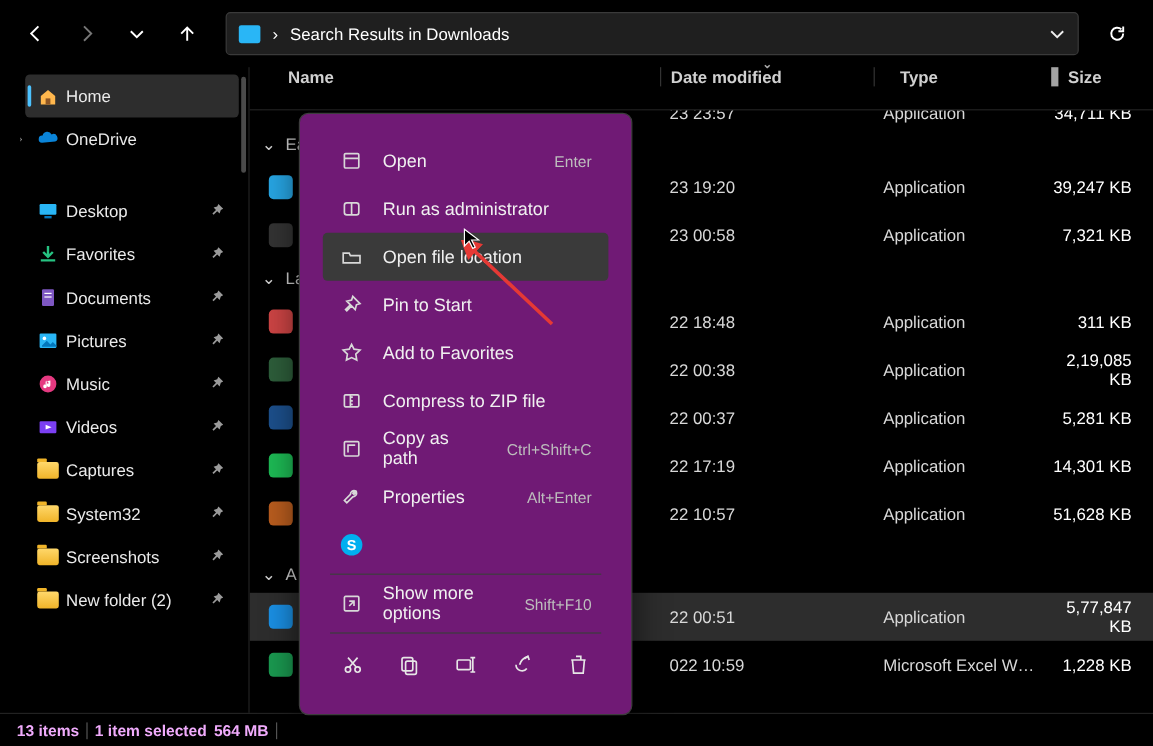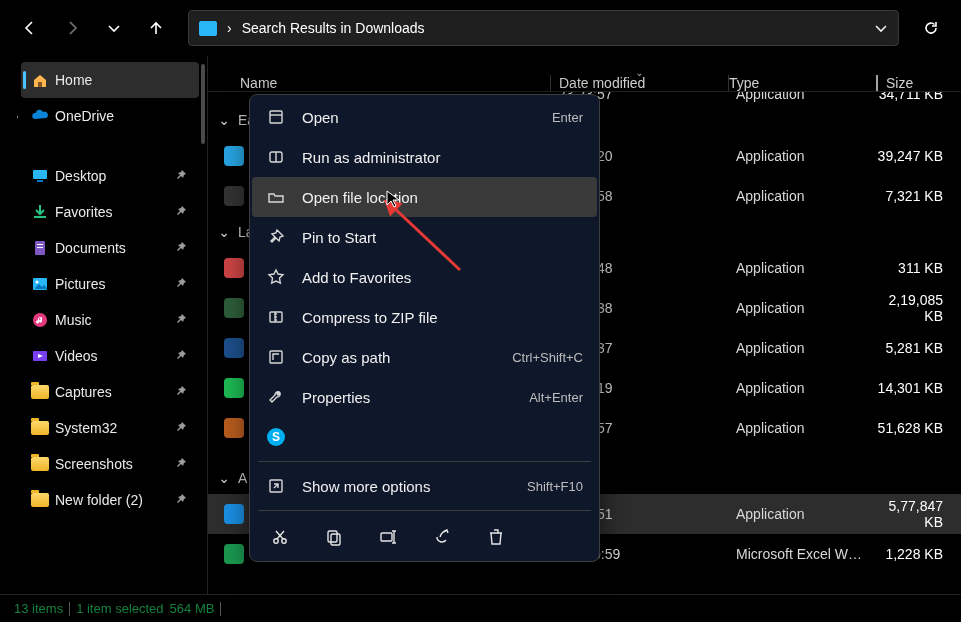--- a/index.html
+++ b/index.html
@@ -13,40 +13,40 @@
   .side-item { height:36px; display:flex; align-items:center; padding:0 10px 0 34px; border-radius:4px; position:relative; color:#eaeaea; cursor:pointer; }
   .side-item.active { background:#2d2d2d; }
   .side-item.active::before { content:""; position:absolute; left:2px; top:9px; width:3px; height:18px; background:#4cc2ff; border-radius:2px; }
   .side-item .pin { position:absolute; right:12px; color:#9a9a9a; }
   .side-item .ico { position:absolute; left:10px; width:18px; height:18px; display:flex; align-items:center; justify-content:center; }
   .side-group-gap { height:24px; }
   .side-scroll { position:absolute; right:2px; top:8px; width:4px; height:80px; background:#4a4a4a; border-radius:2px; }
   .folder-ico { width:18px; height:14px; background:linear-gradient(#ffd86b,#f0b429); border-radius:2px; position:relative; }
   .folder-ico::before { content:""; position:absolute; top:-3px; left:0; width:8px; height:3px; background:#f0b429; border-radius:1px 1px 0 0; }
   .main { flex:1; display:flex; flex-direction:column; border-left:1px solid #222; }
-  .headers { height:36px; display:flex; align-items:flex-end; padding-left:32px; color:#d0d0d0; border-bottom:1px solid #222; }
+  .headers { height:36px; display:flex; align-items:flex-start; padding-left:32px; color:#d0d0d0; border-bottom:1px solid #222;font-weight:bold; }
   .col-name { width:310px; }
   .col-date { width:178px; border-left:1px solid #333; padding-left:8px; position:relative; }
-  .col-type { width:148px; border-left:1px solid #333; padding-left:0; }
-  .col-size { flex:1; border-left:2px solid #a3a3a3; padding-left:8px; }
+  .col-type { width:148px; border-left:1px solid #333; padding-left:21px; }
+  .col-size { flex:1; border-left:6px solid #a3a3a3; padding-left:8px; }
   .rows { flex:1; overflow:hidden; }
   .row { height:40px; display:flex; align-items:center; padding-left:8px; color:#e8e8e8; }
   .row.selected { background:#2d2d2d; }
   .row .rname { width:334px; display:flex; align-items:center; gap:8px; padding-left:8px; }
   .row .app-ico { width:20px; height:20px; border-radius:4px; flex:0 0 20px; }
   .row .rdate { width:178px; padding-left:8px; color:#d8d8d8; }
   .row .rtype { width:148px; padding-left:8px; color:#d8d8d8; }
   .row .rsize { flex:1; padding-right:18px; text-align:right; color:#ffffff; }
   .grp { height:32px; display:flex; align-items:center; padding-left:8px; color:#d0d0d0; gap:6px; }
   .grp .chev { width:16px; text-align:center; }
   .secondary { color:#6aa6ff; padding-left:48px; font-size:12px; }
-  .status { height:28px; display:flex; align-items:center; padding:0 14px; gap:6px; color:#15803d; font-size:13px; border-top:1px solid #222; }
+  .status { height:28px; display:flex; align-items:center; padding:0 14px; gap:6px; color:#f0abfc; font-size:13px; border-top:1px solid #222;font-weight:bold; }
   .status .sep { width:1px; height:14px; background:#555; }
   
-  .ctx { position:absolute; left:249px; top:94px; width:351px; background:#0f172a; border:1px solid #3d3d3d; border-radius:8px; box-shadow:0 8px 28px rgba(0,0,0,.6); padding:2px; z-index:10; }
+  .ctx { position:absolute; left:249px; top:94px; width:278px; background:#701a75; border:1px solid #3d3d3d; border-radius:8px; box-shadow:0 8px 28px rgba(0,0,0,.6); padding:19px; z-index:10; }
   .ctx-item { height:40px; display:flex; align-items:center; padding:0 14px; border-radius:4px; cursor:pointer; color:#f0f0f0; gap:16px; }
   .ctx-item:hover,.ctx-item.hover { background:#3a3a3a; }
   .ctx-item .ci-ico { width:20px; display:flex; justify-content:center; align-items:center; }
   .ctx-item .ci-label { flex:1; font-size:15px; }
   .ctx-item .ci-accel { color:#bdbdbd; font-size:13px; }
   .ctx-sep { height:1px; background:#3d3d3d; margin:4px 6px; }
   .ctx-bar { height:44px; display:flex; align-items:center; gap:26px; padding:0 14px; }
   .ctx-bar .cb { width:28px; height:28px; display:flex; align-items:center; justify-content:center; cursor:pointer; color:#e6e6e6; }
   .arrow { position:absolute; left:380px; top:200px; z-index:11; pointer-events:none; }
   .sort-ind { position:absolute; top:-8px; left:50%; transform:translateX(-50%); font-size:10px; color:#aaa; }

